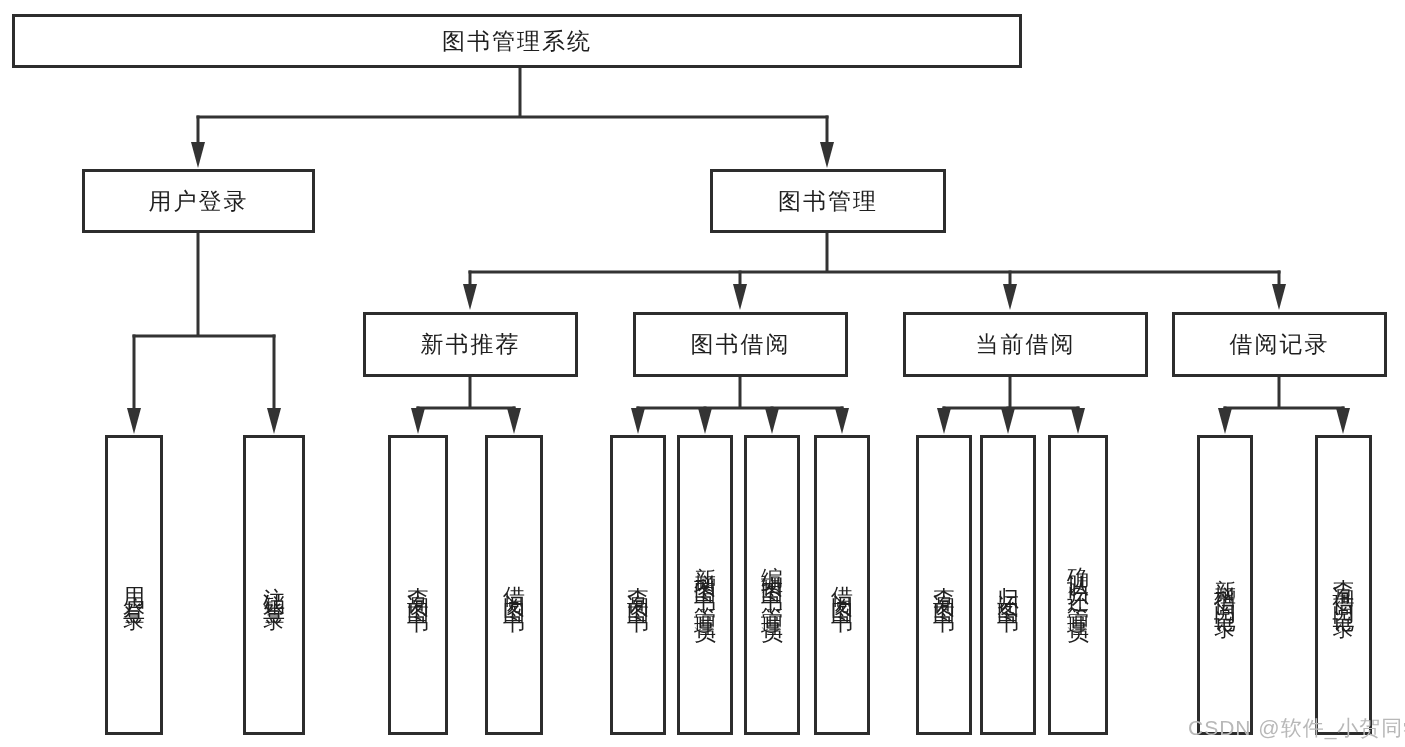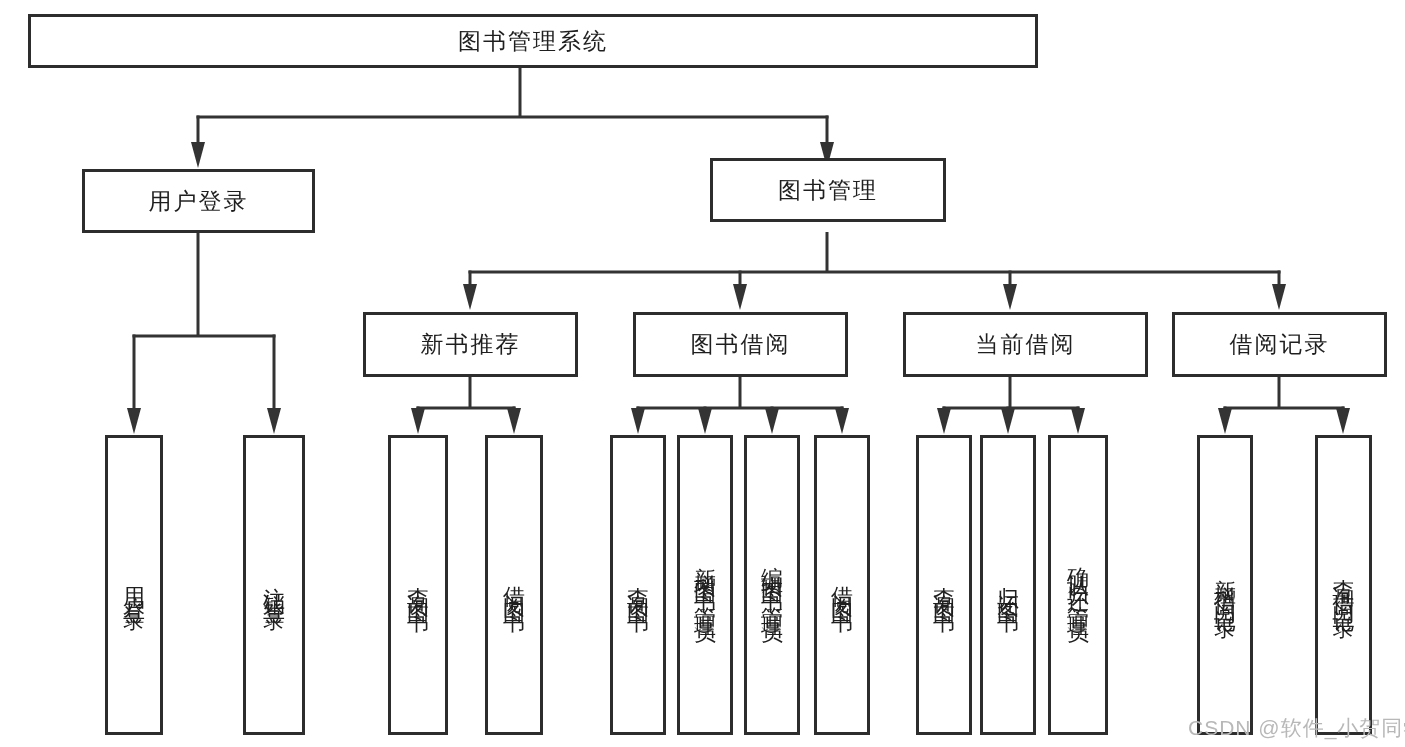--- a/index.html
+++ b/index.html
@@ -138,24 +138,24 @@
     <g>
       <path d="M1279 376 V408"></path>
       <path d="M1223.5 408 H1344.5"></path>
       <path d="M1225 406.5 V412"></path>
       <polygon points="1225,434 1218,408 1232,408"></polygon>
       <path d="M1343 406.5 V412"></path>
       <polygon points="1343,434 1336,408 1350,408"></polygon>
     </g>
   </svg>
 
-  <div class="node h" style="left:12px; top:14px; width:1010px; height:54px;margin-left:16px;">图书管理系统</div>
+  <div class="node h" style="left:12px; top:14px; width:1010px; height:54px;">图书管理系统</div>
 
   <div class="node h" style="left:82px; top:169px; width:233px; height:64px;">用户登录</div>
-  <div class="node h" style="left:710px; top:158px; width:236px; height:64px;">图书管理</div>
+  <div class="node h" style="left:710px; top:169px; width:236px; height:64px;">图书管理</div>
 
   <div class="node h" style="left:363px; top:312px; width:215px; height:65px;">新书推荐</div>
   <div class="node h" style="left:633px; top:312px; width:215px; height:65px;">图书借阅</div>
   <div class="node h" style="left:903px; top:312px; width:245px; height:65px;">当前借阅</div>
   <div class="node h" style="left:1172px; top:312px; width:215px; height:65px;">借阅记录</div>
 
   <div class="node v" style="left:105px; top:435px; width:58px; height:300px;">用户登录</div>
   <div class="node v" style="left:243px; top:435px; width:62px; height:300px;">注销登录</div>
 
   <div class="node v" style="left:388px; top:435px; width:60px; height:300px;">查询图书</div>

